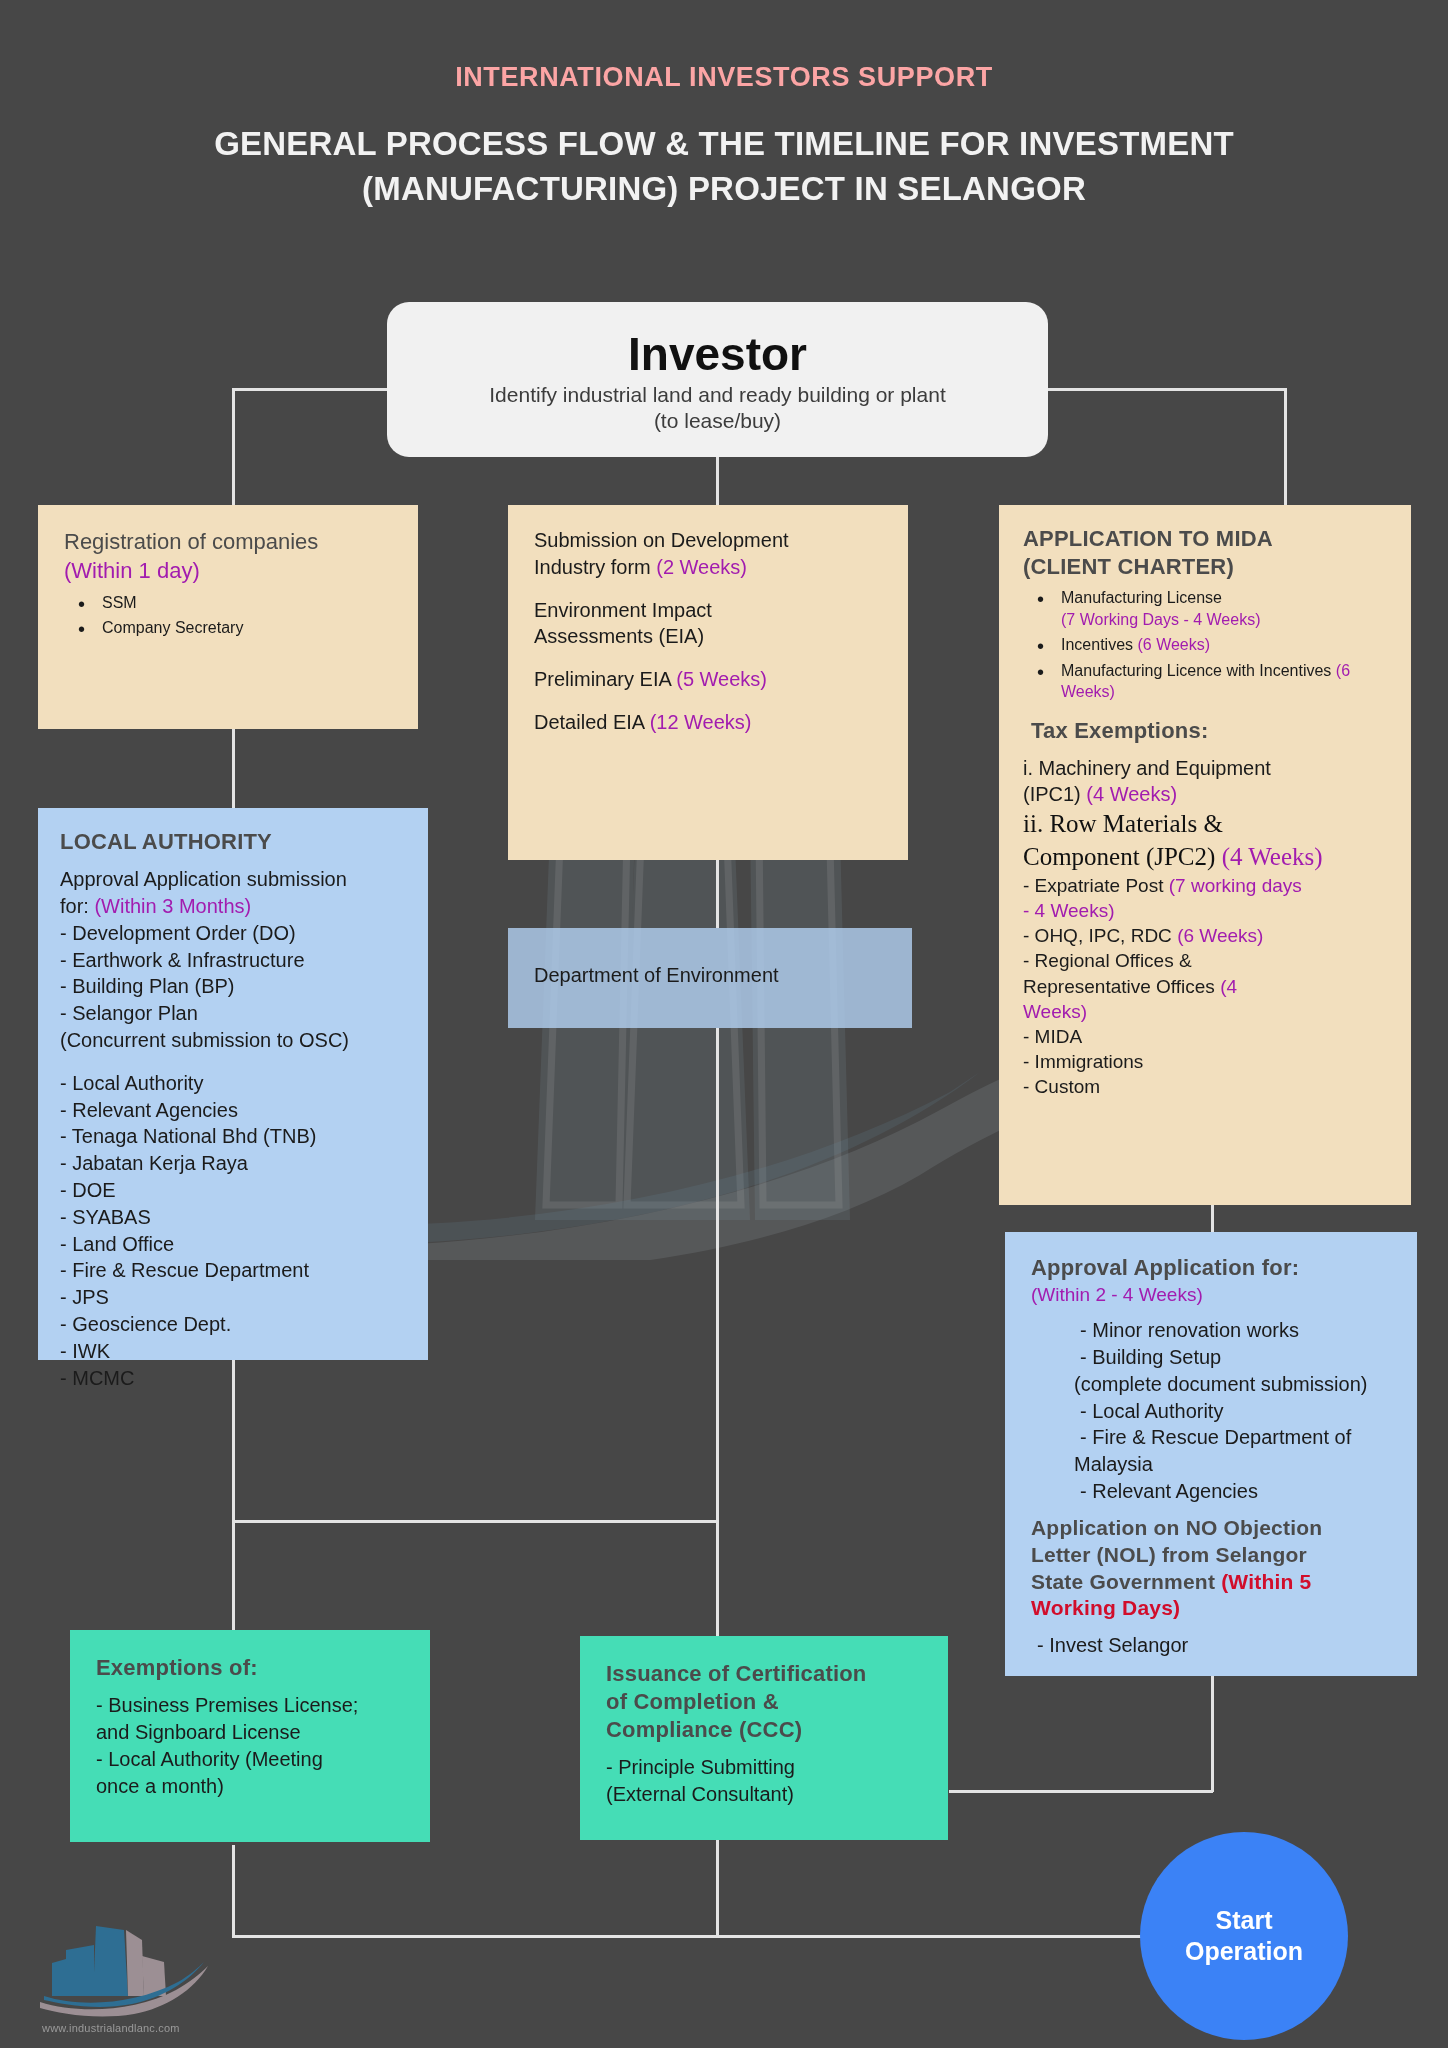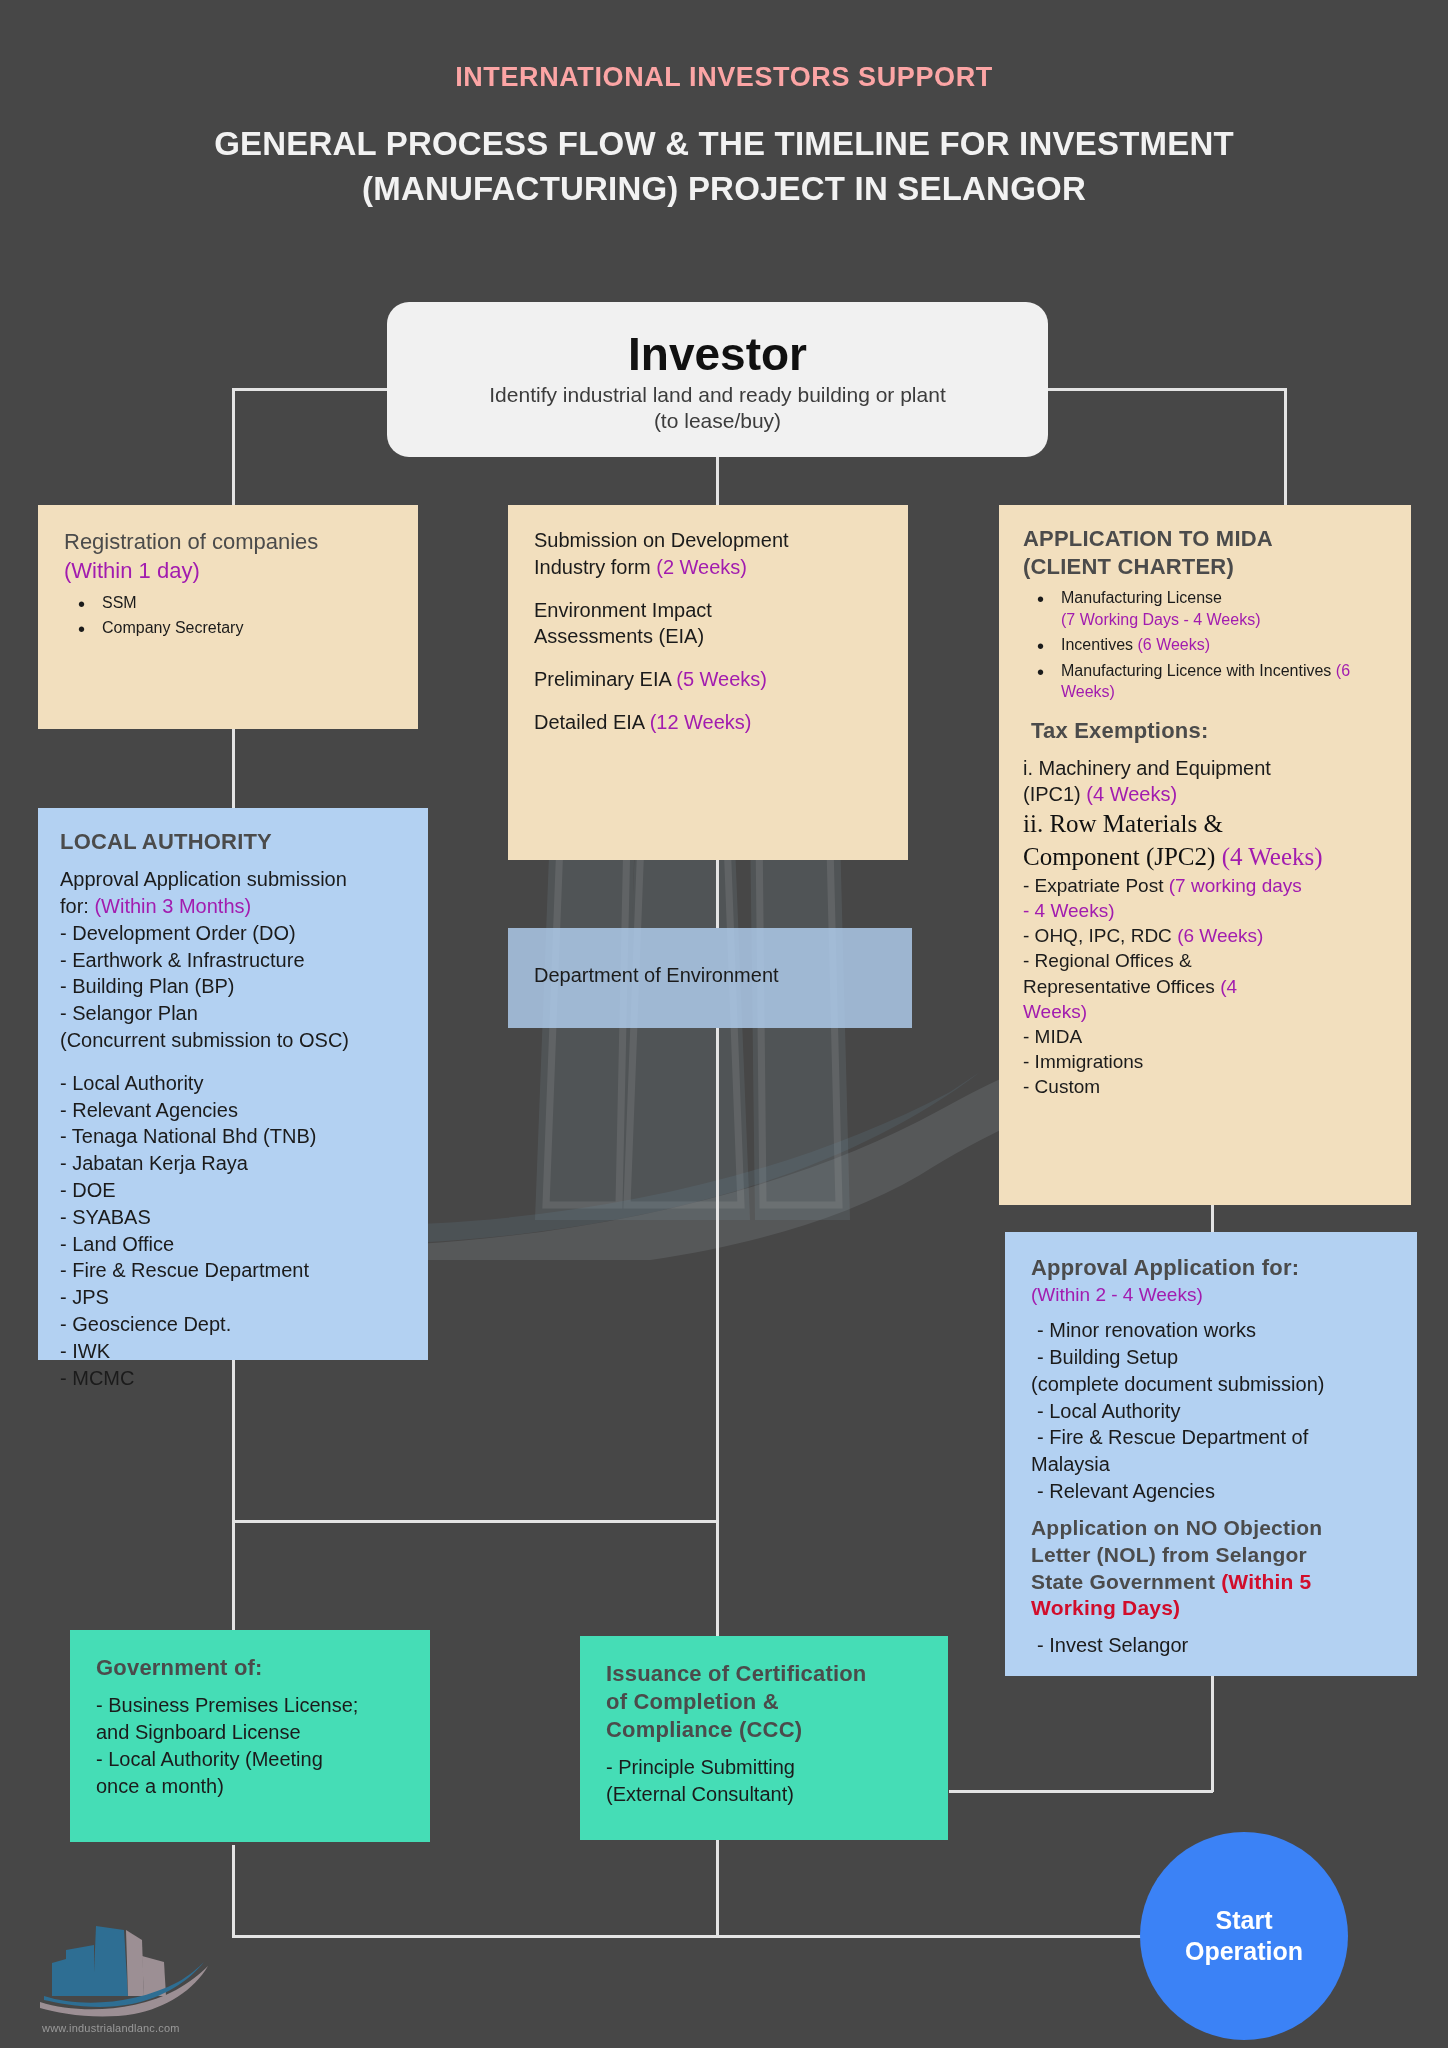--- a/index.html
+++ b/index.html
@@ -273,21 +273,21 @@
     <div class="box-inner" style="padding:34px 26px;">
       <div class="txt">Department of Environment</div>
     </div>
   </div>
 
   <div class="box blue" style="left:1005px; top:1232px; width:412px; height:444px;">
     <div class="box-inner" style="padding:22px 26px;">
       <div class="ttl">Approval Application for:</div>
       <div class="txt-sm red">(Within 2 - 4 Weeks)</div>
       <div class="gap-s"></div>
-      <div class="txt" style="padding-left:6px;">
+      <div class="txt" style="padding-left:6px;margin-left:43px;">
         <div>- Minor renovation works</div>
         <div>- Building Setup</div>
         <div style="margin-left:-6px;">(complete document submission)</div>
         <div>- Local Authority</div>
         <div>- Fire &amp; Rescue Department of</div>
         <div style="margin-left:-6px;">Malaysia</div>
         <div>- Relevant Agencies</div>
       </div>
       <div class="gap-s"></div>
       <div class="ttl" style="font-size:21px;">
@@ -296,21 +296,21 @@
         <div><span>State Government </span><span class="red-b">(Within 5</span></div>
         <div class="red-b">Working Days)</div>
       </div>
       <div class="gap-s"></div>
       <div class="txt" style="padding-left:6px;">- Invest Selangor</div>
     </div>
   </div>
 
   <div class="box green" style="left:70px; top:1630px; width:360px; height:212px;">
     <div class="box-inner" style="padding:24px 26px;">
-      <div class="ttl">Government of:</div>
+      <div class="ttl">Exemptions of:</div>
       <div class="gap-s"></div>
       <div class="txt">
         <div>- Business Premises License;</div>
         <div>and Signboard License</div>
         <div>- Local Authority (Meeting</div>
         <div>once a month)</div>
       </div>
     </div>
   </div>
 

